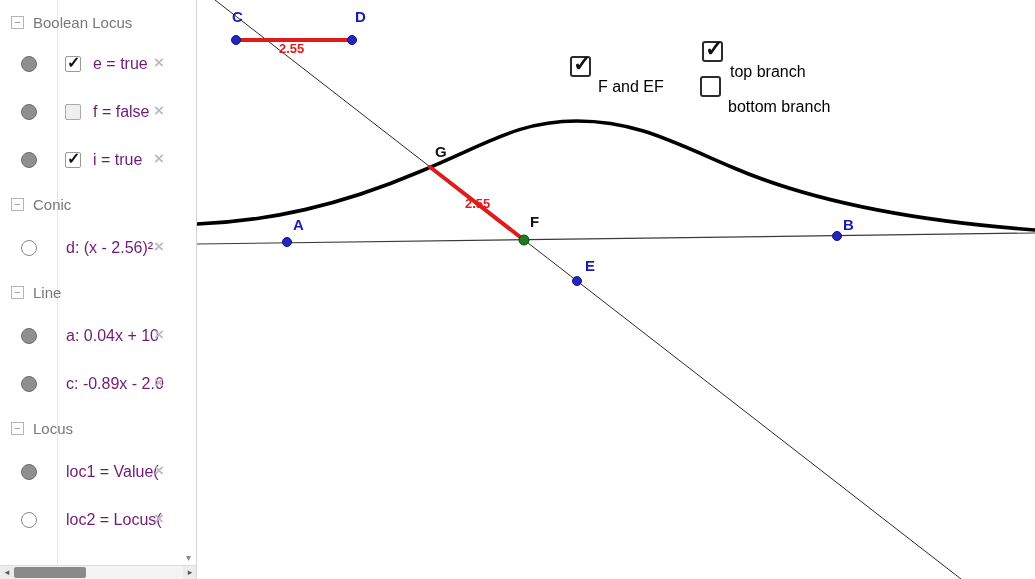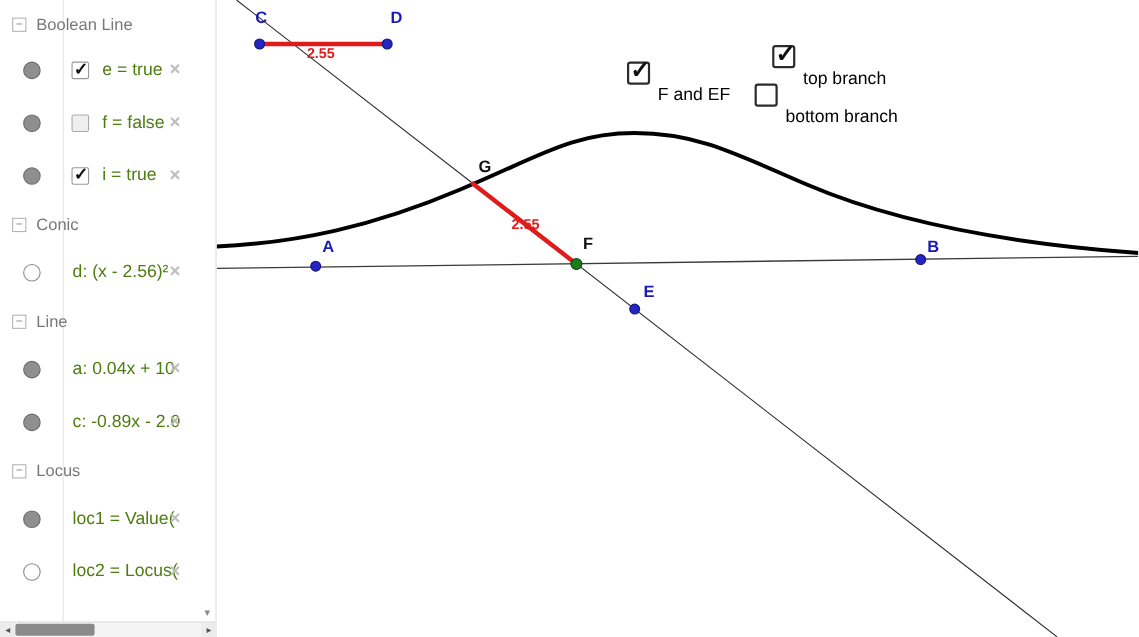--- a/index.html
+++ b/index.html
@@ -37,21 +37,21 @@
   .marble.filled { background: #8f8f8f; border: 1px solid #6d6d6d; }
   .marble.empty  { background: #ffffff; border: 1px solid #8a8a8a; }
   .cb {
     position: relative; width: 16px; height: 16px; border: 1px solid #999;
     border-radius: 2px; background: #fff; margin: 0 10px 0 8px; flex: 0 0 16px; cursor: pointer;
   }
   .cb.unchecked { background: #efefef; border-color: #aaa; }
   .cb .tick {
     position: absolute; left: 1px; top: -4px; font-size: 16px; font-weight: 700; color: #111;
   }
-  .item-label { font-size: 16px; color: #4d7c0f; white-space: nowrap; padding-left: 2px; }
+  .item-label { font-size: 16px; color: #701a75; white-space: nowrap; padding-left: 2px; }
   .row.noCb .item-label { padding-left: 9px; }
   .close {
     position: absolute; right: 18px; top: 50%; transform: translateY(-58%);
     color: #bdbdbd; font-size: 17px; font-weight: 700; cursor: pointer; line-height: 1;
   }
 
   
   .vscroll {
     position: absolute; right: 1px; top: 0; bottom: 14px; width: 13px; background: #fff;
   }
@@ -108,21 +108,21 @@
 <body>
 
 <div class="app">
 
   <aside class="algebra">
     <div class="colsep"></div>
     <div class="algebra-inner">
 
       <div class="sec-header first">
         <span class="collapse">−</span>
-        <span>Boolean Line</span>
+        <span>Boolean Locus</span>
       </div>
 
       <div class="row">
         <span class="marblecol">
             <span class="marble filled"></span>
           </span>
         <span class="cb">
             <span class="tick">✓</span>
           </span>
         <span class="item-label">e = true</span>
@@ -257,19 +257,19 @@
       <span class="gcap">F and EF</span>
     </div>
 
     <div class="gcb" style="left:505px; top:22px;">
       <span class="gbox">
           <span class="gtick">✓</span>
         </span>
       <span class="gcap">top branch</span>
     </div>
 
-    <div class="gcb" style="left:489px; top:57px;text-align:right;">
+    <div class="gcb" style="left:503px; top:57px;text-align:right;">
       <span class="gbox"></span>
       <span class="gcap">bottom branch</span>
     </div>
 
   </main>
 </div>
 
 </body></html>

